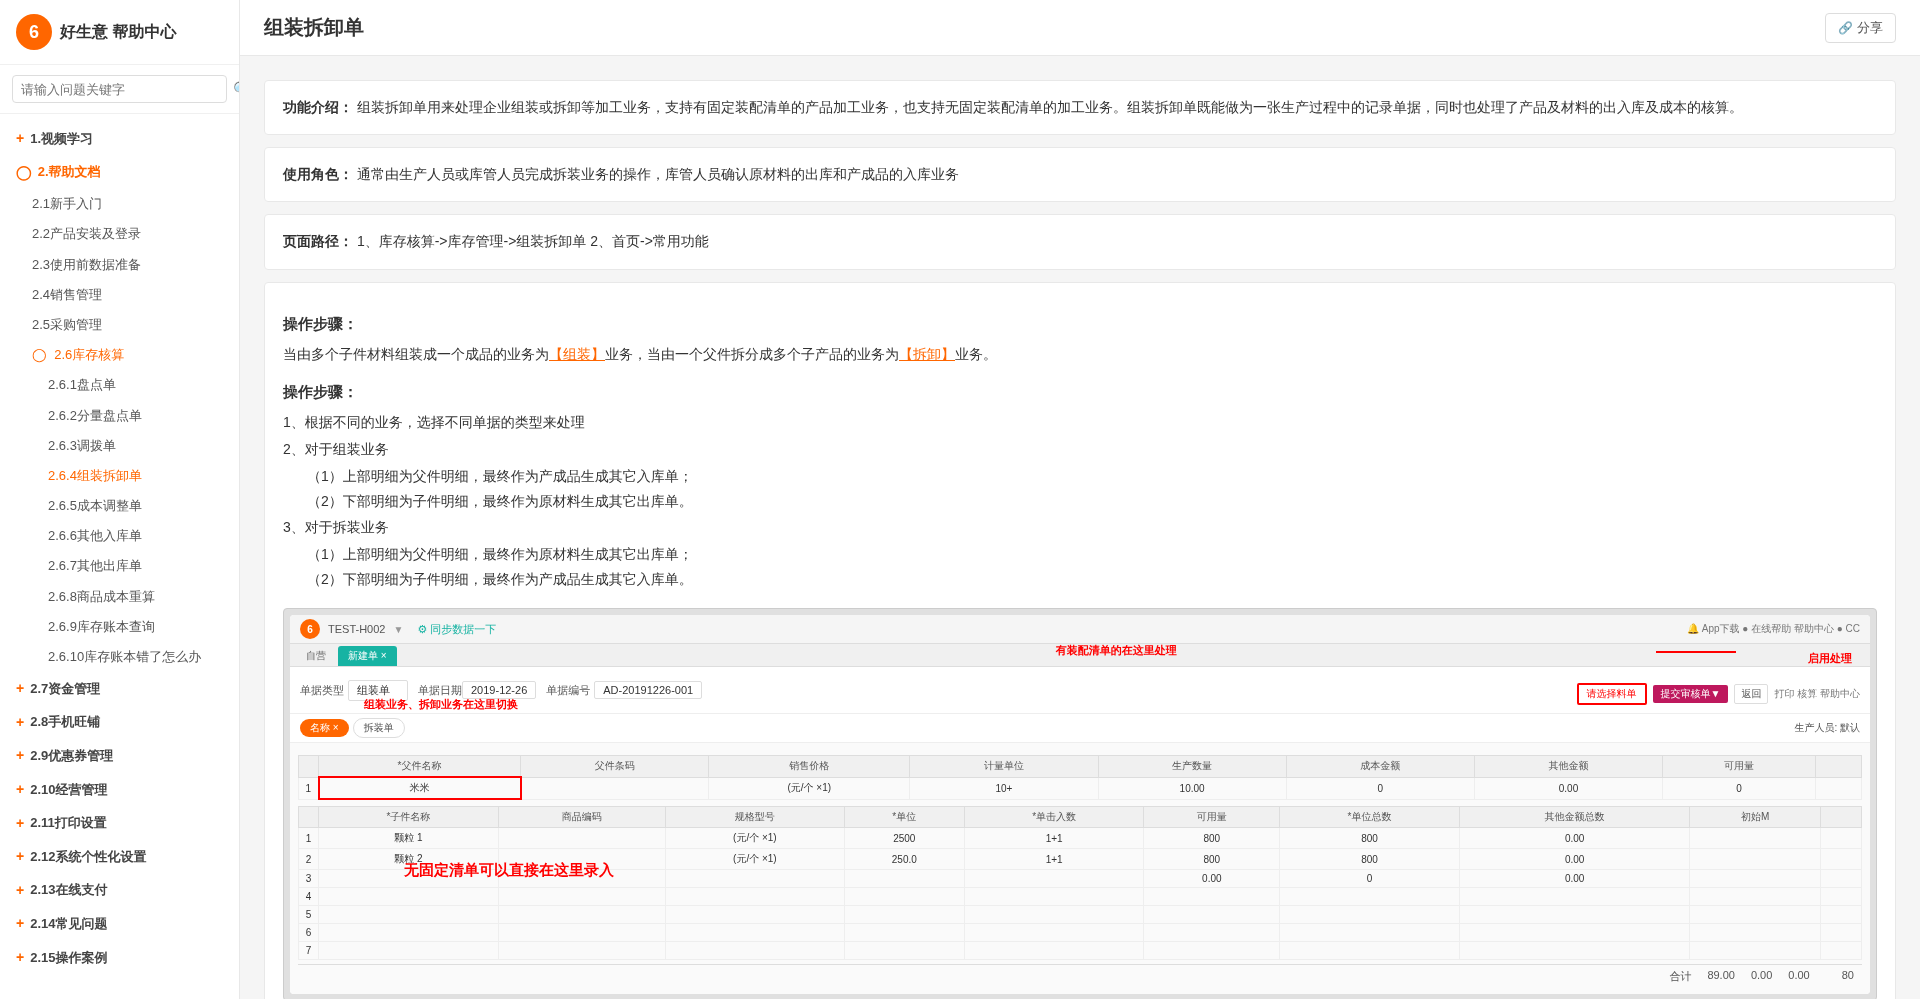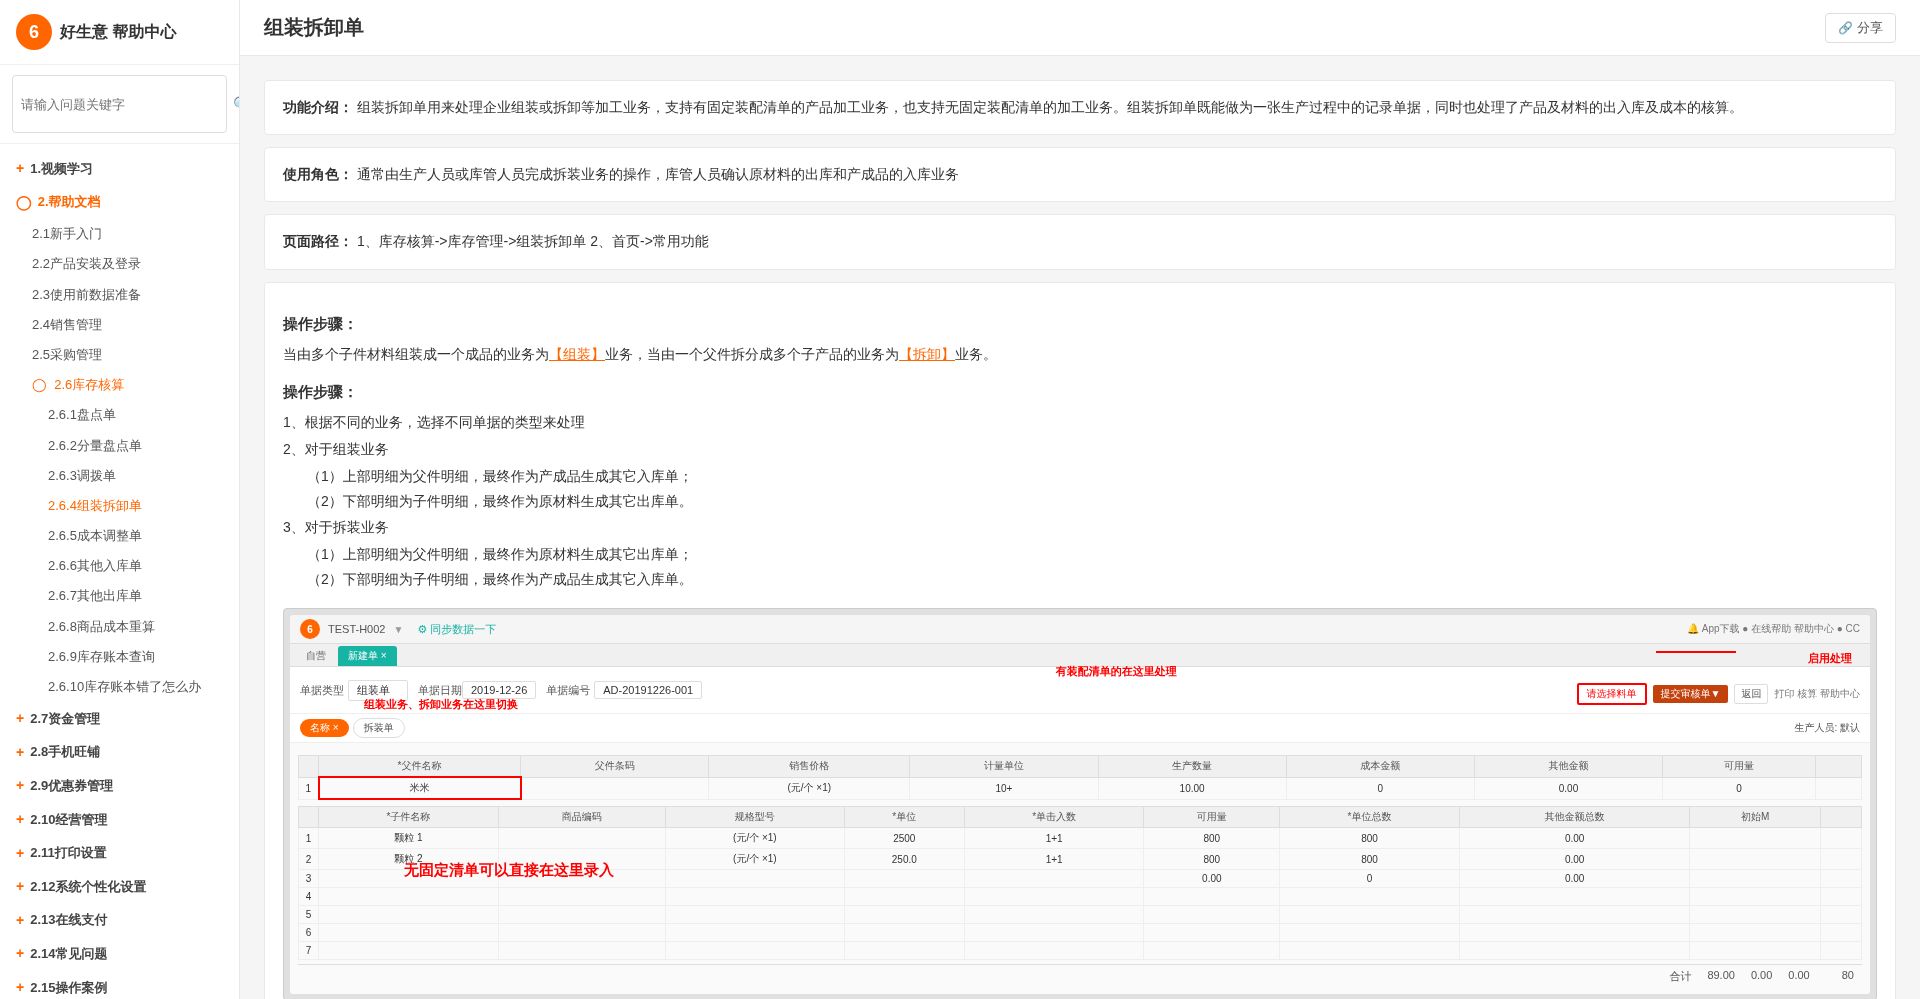--- a/index.html
+++ b/index.html
@@ -48,21 +48,21 @@
     .search-area {
       padding: 10px 12px;
       border-bottom: 1px solid #f0f0f0;
     }
 
     .search-box {
       display: flex;
       align-items: center;
       border: 1px solid #ddd;
       border-radius: 4px;
-      padding: 20px 8px;
+      padding: 5px 8px;
       background: #fff;
       gap: 36px;
     }
 
     .search-box input {
       border: none;
       outline: none;
       flex: 1;
       font-size: 13px;
       color: #999;
@@ -434,21 +434,21 @@
                 <span style="border:1px solid #ddd;border-radius:2px;padding:2px 8px;font-size:11px;color:#333;">2019-12-26</span>
               </div>
               <div style="display:flex;align-items:center;gap:4px;font-size:11px;">
                 <span style="color:#555;">单据编号</span>
                 <span style="border:1px solid #ddd;border-radius:2px;padding:2px 8px;font-size:11px;color:#333;">AD-20191226-001</span>
               </div>
               <div style="flex:1;"></div>
 
               <div style="display:flex;align-items:center;gap:6px;margin-top:8px;">
                 <span style="border:2px solid #f00;color:#f00;padding:2px 8px;border-radius:2px;font-size:10px;">请选择料单</span>
-                <span style="background:#c2410c;color:#fff;padding:2px 8px;border-radius:2px;font-size:10px;">提交审核单▼</span>
+                <span style="background:#be185d;color:#fff;padding:2px 8px;border-radius:2px;font-size:10px;">提交审核单▼</span>
                 <span style="border:1px solid #ddd;padding:2px 6px;border-radius:2px;font-size:10px;color:#555;">返回</span>
                 <span style="font-size:10px;color:#777;">打印 核算 帮助中心</span>
               </div>
             </div>
           </div>
 
           <div style="display:flex;align-items:center;gap:4px;padding:4px 10px;background:#fff;border-bottom:1px solid #eee;">
             <div style="background:#ff6600;color:#fff;padding:2px 10px;border-radius:10px;font-size:10px;">名称 ×</div>
             <div style="border:1px solid #ddd;color:#555;padding:2px 10px;border-radius:10px;font-size:10px;">拆装单</div>
             <div style="flex:1;"></div>
@@ -603,21 +603,21 @@
               <span>合计</span>
               <span>89.00</span>
               <span>0.00</span>
               <span>0.00</span>
               <span></span>
               <span>80</span>
             </div>
           </div>
         </div>
 
-        <div style="position:absolute;top:55px;left:50%;transform:translateX(-20%);color:#f00;font-size:11px;font-weight:bold;white-space:nowrap;">有装配清单的在这里处理</div>
+        <div style="position:absolute;top:34px;left:50%;transform:translateX(-20%);color:#f00;font-size:11px;font-weight:bold;white-space:nowrap;">有装配清单的在这里处理</div>
         <div style="position:absolute;top:42px;right:140px;width:80px;height:2px;background:#f00;"></div>
 
         <div style="position:absolute;top:88px;left:80px;color:#f00;font-size:11px;font-weight:bold;white-space:nowrap;">组装业务、拆卸业务在这里切换</div>
 
         <div style="position:absolute;top:42px;right:24px;color:#f00;font-size:11px;font-weight:bold;white-space:nowrap;">启用处理</div>
 
         <div style="position:absolute;bottom:120px;left:120px;color:#f00;font-size:15px;font-weight:bold;white-space:nowrap;">无固定清单可以直接在这里录入</div>
 
       </div>
     </div>

